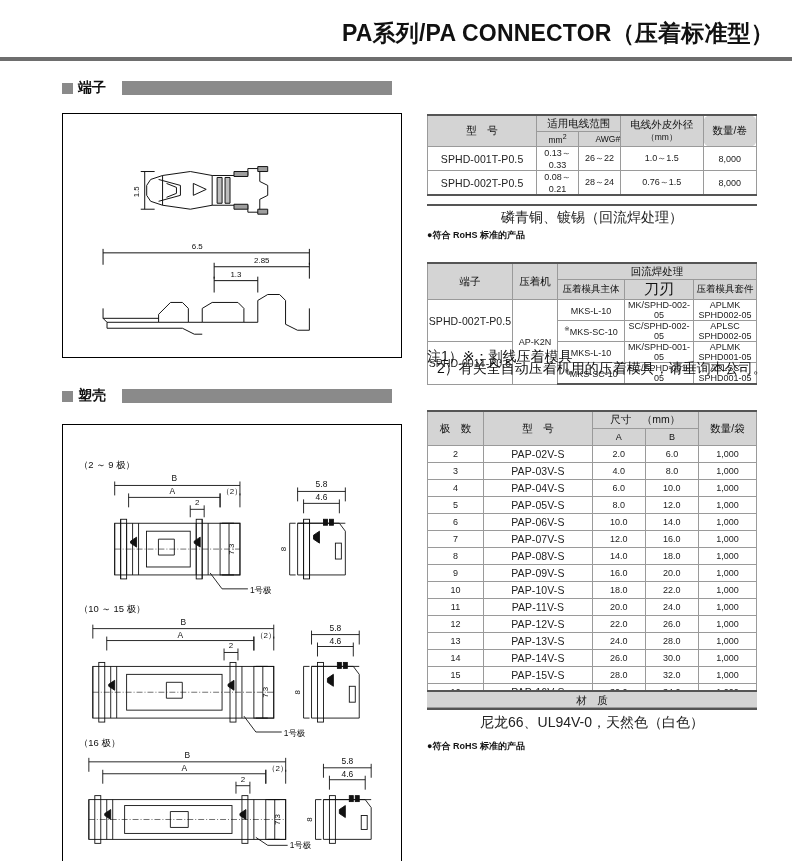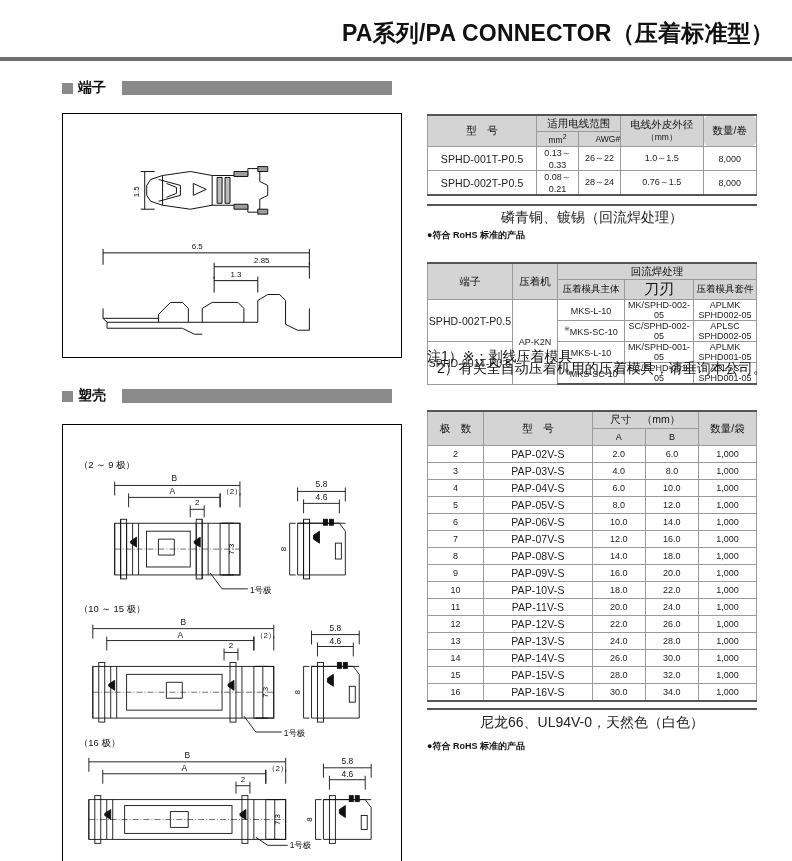--- a/index.html
+++ b/index.html
@@ -550,17 +550,18 @@
       <tr>
           <td class="hdr-bot" style="height:16px;">16</td>
           <td class="pn hdr-bot">PAP-16V-S</td>
           <td class="hdr-bot">30.0</td>
           <td class="hdr-bot">34.0</td>
           <td class="hdr-bot">1,000</td>
         </tr>
     </tbody>
   </table>
 
+  <div class="band" style="left:427px;top:690px;width:330px;height:18px;">材　质</div>
   <div class="band-under" style="left:427px;top:708px;width:330px;height:0;"></div>
   <div class="band-val" style="left:427px;top:714px;width:330px;">尼龙66、UL94V-0，天然色（白色）</div>
   <div class="rohs" style="left:427px;top:740px;">●符合 RoHS 标准的产品</div>
 
 </div>
 
 </body></html>

